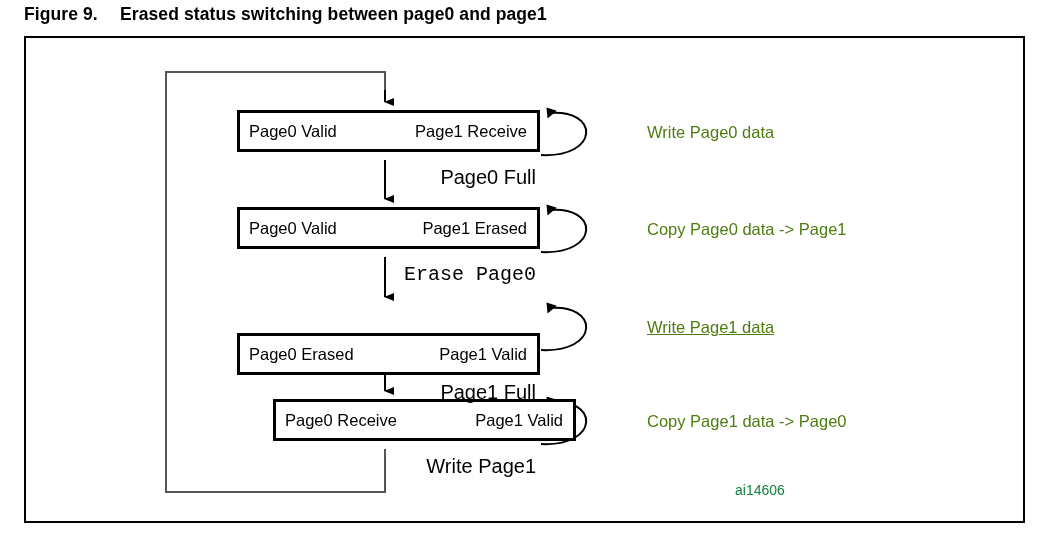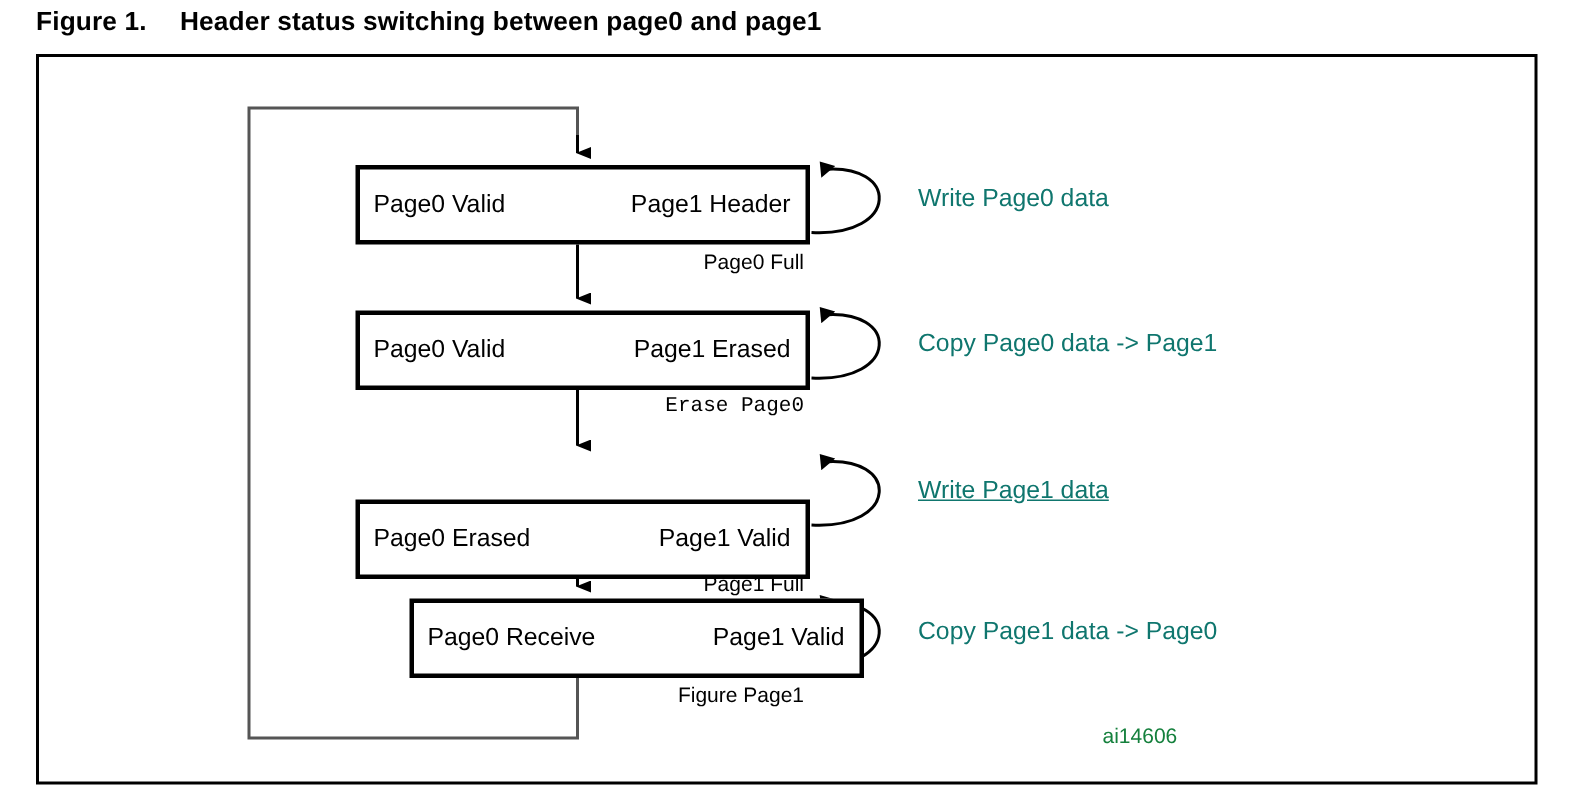--- a/index.html
+++ b/index.html
@@ -54,21 +54,21 @@
     width: 1046px;
     height: 535px;
     pointer-events: none;
   }
 
   
   .state-box {
     position: absolute;
     left: 237px;
     width: 303px;
-    height: 53px;
+    height: 42px;
     border: 3px solid #000000;
     box-sizing: border-box;
     background: #ffffff;
     display: flex;
     align-items: center;
   }
   .state-box .state-left {
     position: absolute;
     left: 9px;
     font-size: 16.5px;
@@ -85,36 +85,36 @@
   #state-box-0 { top: 110px; }
   #state-box-1 { top: 207px; }
   #state-box-2 { top: 305px; margin-top: 28px; }
   #state-box-3 { top: 399px; margin-left: 36px; }
 
   
   .transition-label {
     position: absolute;
     width: 300px;
     text-align: right;
-    font-size: 14px;
+    font-size: 20px;
     white-space: nowrap;
     color: #000;
   }
   #transition-label-0 { left: 236px; top: 166px; }
   #transition-label-1 { left: 236px; top: 263px; font-family: Liberation Mono, monospace; }
   #transition-label-2 { left: 236px; top: 381px; }
   #transition-label-3 { left: 236px; top: 455px; }
 
   
   .loop-label {
     position: absolute;
-    left: 612px;
+    left: 647px;
     font-size: 16.5px;
     white-space: nowrap;
-    color: #0f766e;
+    color: #4d7c0f;
     text-align: center;
   }
   #loop-label-0 { top: 123px; }
   #loop-label-1 { top: 220px; }
   #loop-label-2 { top: 318px; text-decoration: underline; }
   #loop-label-3 { top: 412px; }
 
   
   #figure-watermark {
     position: absolute;
@@ -122,21 +122,21 @@
     top: 482px;
     font-size: 14px;
     color: #15803d;
     white-space: nowrap;
   }
 </style>
 </head>
 <body>
 
 <div id="figure-caption">
-  <span class="cap-number">Figure 1.</span><span>Header status switching between page0 and page1</span>
+  <span class="cap-number">Figure 9.</span><span>Erased status switching between page0 and page1</span>
 </div>
 
 <div id="figure-frame"></div>
 
 <svg id="diagram-svg" viewBox="0 0 1046 535" xmlns="http://www.w3.org/2000/svg">
   <defs>
     <marker id="arrowhead-down" markerWidth="12" markerHeight="12" refX="4" refY="9" orient="auto" markerUnits="userSpaceOnUse">
       <path d="M 0 0 L 8 0 L 4 10 Z" fill="#000000"></path>
     </marker>
     <marker id="arrowhead-loop" markerWidth="14" markerHeight="14" refX="9" refY="5.5" orient="auto" markerUnits="userSpaceOnUse">
@@ -173,41 +173,41 @@
   <g>
     <path d="M 541 350 C 600 353, 600 303, 548 308" fill="none" stroke="#000000" stroke-width="2" marker-end="url(#arrowhead-loop)"></path>
   </g>
   <g>
     <path d="M 541 444 C 600 447, 600 397, 548 402" fill="none" stroke="#000000" stroke-width="2" marker-end="url(#arrowhead-loop)"></path>
   </g>
 </svg>
 
 <div class="state-box" id="state-box-0">
   <span class="state-left">Page0 Valid</span>
-  <span class="state-right">Page1 Header</span>
+  <span class="state-right">Page1 Receive</span>
 </div>
 
 <div class="state-box" id="state-box-1">
   <span class="state-left">Page0 Valid</span>
   <span class="state-right">Page1 Erased</span>
 </div>
 
 <div class="state-box" id="state-box-2">
   <span class="state-left">Page0 Erased</span>
   <span class="state-right">Page1 Valid</span>
 </div>
 
 <div class="state-box" id="state-box-3">
   <span class="state-left">Page0 Receive</span>
   <span class="state-right">Page1 Valid</span>
 </div>
 
 <div class="transition-label" id="transition-label-0">Page0 Full</div>
 <div class="transition-label" id="transition-label-1">Erase Page0</div>
 <div class="transition-label" id="transition-label-2">Page1 Full</div>
-<div class="transition-label" id="transition-label-3">Figure Page1</div>
+<div class="transition-label" id="transition-label-3">Write Page1</div>
 
 <div class="loop-label" id="loop-label-0">Write Page0 data</div>
 <div class="loop-label" id="loop-label-1">Copy Page0 data -&gt; Page1</div>
 <div class="loop-label" id="loop-label-2">Write Page1 data</div>
 <div class="loop-label" id="loop-label-3">Copy Page1 data -&gt; Page0</div>
 
 <div id="figure-watermark">ai14606</div>
 
 </body></html>

